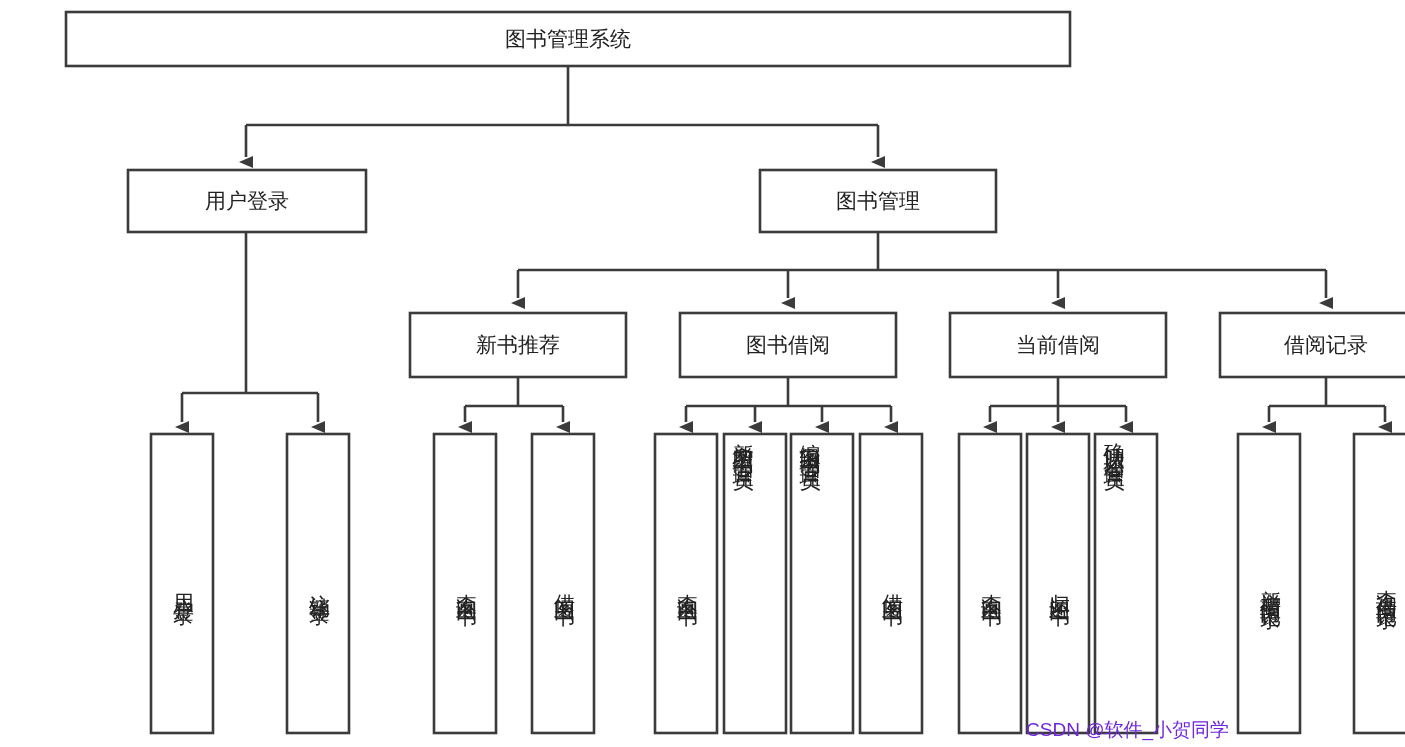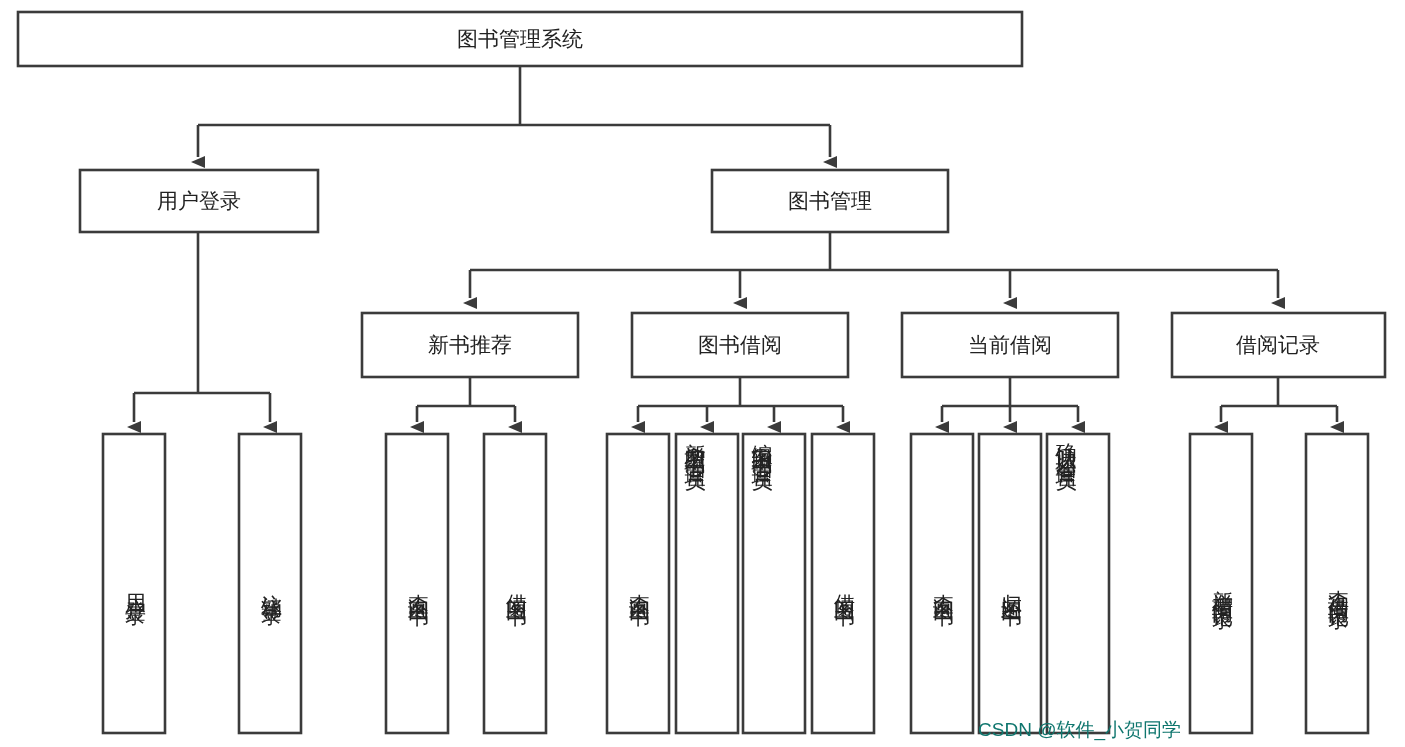--- a/index.html
+++ b/index.html
@@ -1,40 +1,40 @@
 <!DOCTYPE html>
 <html><head>
 <meta charset="utf-8">
 <style>
   html,body{margin:0;padding:0;background:#ffffff;}
   body{
     font-family:"Liberation Sans","DejaVu Sans",sans-serif;
     width:1405px;height:747px;overflow:hidden;
   }
-  #canvas{position:relative;width:1187px;height:747px;background:#ffffff;}
+  #canvas{position:relative;width:1187px;height:747px;background:#ffffff;margin-left:48px;}
   svg#diagram{position:absolute;left:0;top:0;width:1405px;height:747px;display:block;}
   .node-rect{fill:#ffffff;stroke:#3b3b3b;stroke-width:2.6;}
   .link{stroke:#3b3b3b;stroke-width:2.6;fill:none;stroke-linecap:butt;}
   .arrow-head{fill:#3b3b3b;stroke:none;}
   .node-label{
     font-family:"Liberation Sans","DejaVu Sans",sans-serif;
     font-size:21px;fill:#222222;dominant-baseline:middle;text-anchor:middle;
     white-space:pre;
   }
   .leaf-label{
     font-family:"Liberation Sans","DejaVu Sans",sans-serif;
     font-size:21px;fill:#222222;
     writing-mode:vertical-rl;
     text-orientation:upright;
     letter-spacing:4px;
   }
   .watermark{
     position:absolute;right:6px;bottom:4px;
     font-family:"Liberation Sans","DejaVu Sans",sans-serif;
-    font-size:19px;color:#0f766e;white-space:pre;user-select:none;
+    font-size:19px;color:#6d28d9;white-space:pre;user-select:none;
   }
 </style>
 </head>
 <body>
 
 <div id="canvas">
 
   <svg id="diagram" viewBox="0 0 1405 747">
     <defs>
       <marker id="arrow" markerWidth="12" markerHeight="14" refX="1" refY="7" orient="auto" markerUnits="userSpaceOnUse">

